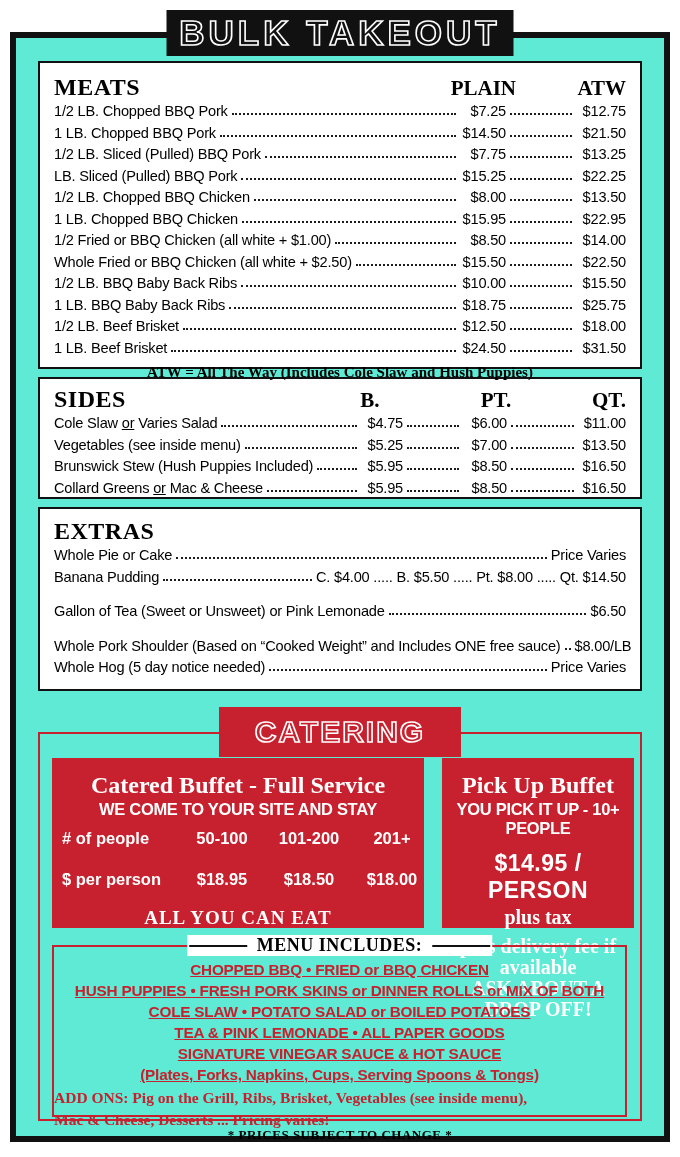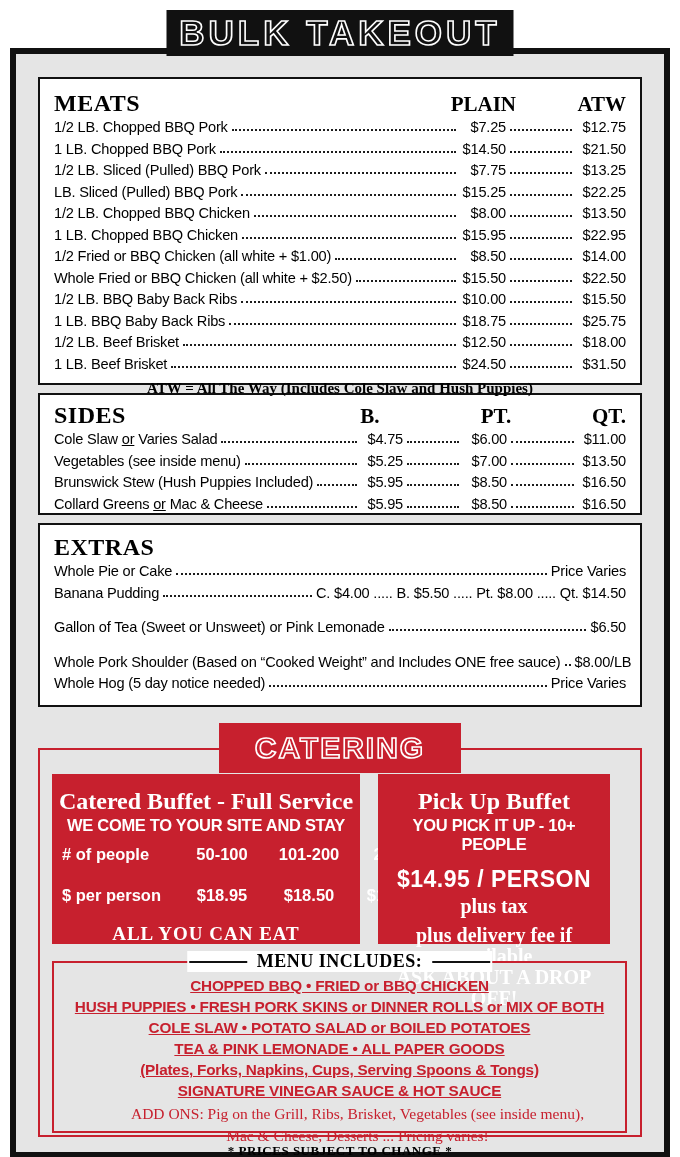--- a/index.html
+++ b/index.html
@@ -13,22 +13,22 @@
     font-family:"Liberation Sans", sans-serif; font-weight:bold;
     color:transparent; -webkit-text-stroke:1.6px #ffffff; letter-spacing:4px; white-space:nowrap;
   }
   @supports not (-webkit-text-stroke:1px #fff) { .banner span { color:#fff; } }
   .banner-black { left:50%; transform:translateX(-50%); top:10px; width:347px; height:46px; background:var(--ink); }
   .banner-black span { font-size:35px; }
   .banner-red { left:50%; transform:translateX(-50%); top:-27px; width:242px; height:50px; background:var(--red); }
   .banner-red span { font-size:30px; letter-spacing:2px; }
 
   
-  .frame { position:absolute; left:10px; top:48px; width:660px; height:1110px;
-           border:6px solid var(--ink); padding:23px 22px 0 22px; background:#e5e5e5; }
+  .frame { position:absolute; left:10px; top:32px; width:660px; height:1110px;
+           border:6px solid var(--ink); padding:23px 22px 0 22px; background:#5eead4; }
 
   
   .box { border:2px solid var(--ink); background:#fff; padding:4px 14px 6px 14px; margin-bottom:8px; }
   .box-meats { height:308px; }
   .box-sides { height:122px; }
   .box-extras { height:184px; margin-bottom:0; }
 
   .sec-head { position:relative; height:34px; }
   .sec-title { font-family:"Liberation Serif", serif; font-weight:bold; font-size:24px; letter-spacing:.5px;
                position:absolute; left:0; bottom:0; }
@@ -50,21 +50,21 @@
   .foot-serif { font-family:"Liberation Serif", serif; font-weight:bold; font-size:15px; text-align:center; margin-top:5px; }
 
   .gap-top { margin-top:13px; }
   .u { text-decoration:underline; }
 
   
   .catering { position:relative; border:2px solid var(--red); margin-top:41px; height:389px;
               padding:24px 6px 0 12px; }
   .cat-boxes { display:flex; gap:18px; }
   .redbox { background:var(--red); color:#fff; height:170px; padding-top:14px; }
-  .rb-left { width:308px; }
+  .rb-left { width:372px; }
   .rb-right { width:232px; }
   .rb-title { font-family:"Liberation Serif", serif; font-weight:bold; font-size:24px; text-align:center; line-height:26px; }
   .rb-sub { font-size:16.5px; font-weight:bold; text-align:center; letter-spacing:-0.3px; margin-top:2px; }
   .cb-table { display:grid; grid-template-columns:118px 84px 90px 76px; padding:0 10px; margin-top:10px;
               font-weight:bold; font-size:16.5px; }
   .cb-table.second { margin-top:22px; }
   .cb-cell { text-align:center; } .cb-label { text-align:left; }
   .rb-foot { font-family:"Liberation Serif", serif; font-weight:bold; font-size:19px; text-align:center;
              letter-spacing:1px; margin-top:18px; }
   .pu-price { font-size:23px; font-weight:bold; text-align:center; margin-top:12px; letter-spacing:0.5px; }
@@ -74,22 +74,22 @@
 
   .menu-inc { position:relative; border:2px solid var(--red); margin-top:17px; margin-right:7px;
               height:172px; padding-top:12px; }
   .mi-head { position:absolute; top:-12px; left:50%; transform:translateX(-50%);
              display:flex; align-items:center; background:#fff; padding:0 2px; }
   .mi-line { width:58px; height:2px; background:#111; }
   .mi-title { font-family:"Liberation Serif", serif; font-weight:bold; font-size:18px; letter-spacing:.5px;
               padding:0 10px; white-space:nowrap; }
   .mi-red { color:var(--red); font-size:15.3px; font-weight:bold; text-align:center; line-height:21px;
             letter-spacing:-0.2px;text-decoration:underline; }
-  .mi-addon { color:var(--red); font-family:"Liberation Serif", serif; font-weight:normal; font-size:15.5px;
-              text-align:center; line-height:22px;margin-left:36px; }
+  .mi-addon { color:var(--red); font-family:"Liberation Serif", serif; font-weight:bold; font-size:15.5px;
+              line-height:22px; }
   .mi-addon.first { margin-top:2px; }
 
   .price-note { font-family:"Liberation Serif", serif; font-weight:bold; font-size:13px; text-align:center;
                 letter-spacing:0.5px; margin-top:6px; }
 </style>
 </head>
 <body>
 
 <div class="page">
 
@@ -308,22 +308,22 @@
       <div class="menu-inc">
         <div class="mi-head">
           <span class="mi-line"></span>
           <span class="mi-title">MENU INCLUDES:</span>
           <span class="mi-line"></span>
         </div>
         <div class="mi-red"><span>CHOPPED BBQ  •  FRIED </span><span class="u">or</span><span> BBQ CHICKEN</span></div>
         <div class="mi-red"><span>HUSH PUPPIES  •  FRESH PORK SKINS </span><span class="u">or</span><span> DINNER ROLLS </span><span class="u">or</span><span> MIX OF BOTH</span></div>
         <div class="mi-red"><span>COLE SLAW  •  POTATO SALAD </span><span class="u">or</span><span> BOILED POTATOES</span></div>
         <div class="mi-red"><span>TEA &amp; PINK LEMONADE  •  ALL PAPER GOODS</span></div>
+        <div class="mi-red"><span>SIGNATURE VINEGAR SAUCE &amp; HOT SAUCE</span></div>
         <div class="mi-red"><span>(Plates, Forks, Napkins, Cups, Serving Spoons &amp; Tongs)</span></div>
-        <div class="mi-red"><span>SIGNATURE VINEGAR SAUCE &amp; HOT SAUCE</span></div>
         <div class="mi-addon first">ADD ONS: Pig on the Grill, Ribs, Brisket, Vegetables (see inside menu),</div>
         <div class="mi-addon">Mac &amp; Cheese, Desserts ... Pricing varies!</div>
       </div>
     </div>
 
     <div class="price-note">* PRICES SUBJECT TO CHANGE *</div>
   </div>
 </div>
 
 </body></html>

